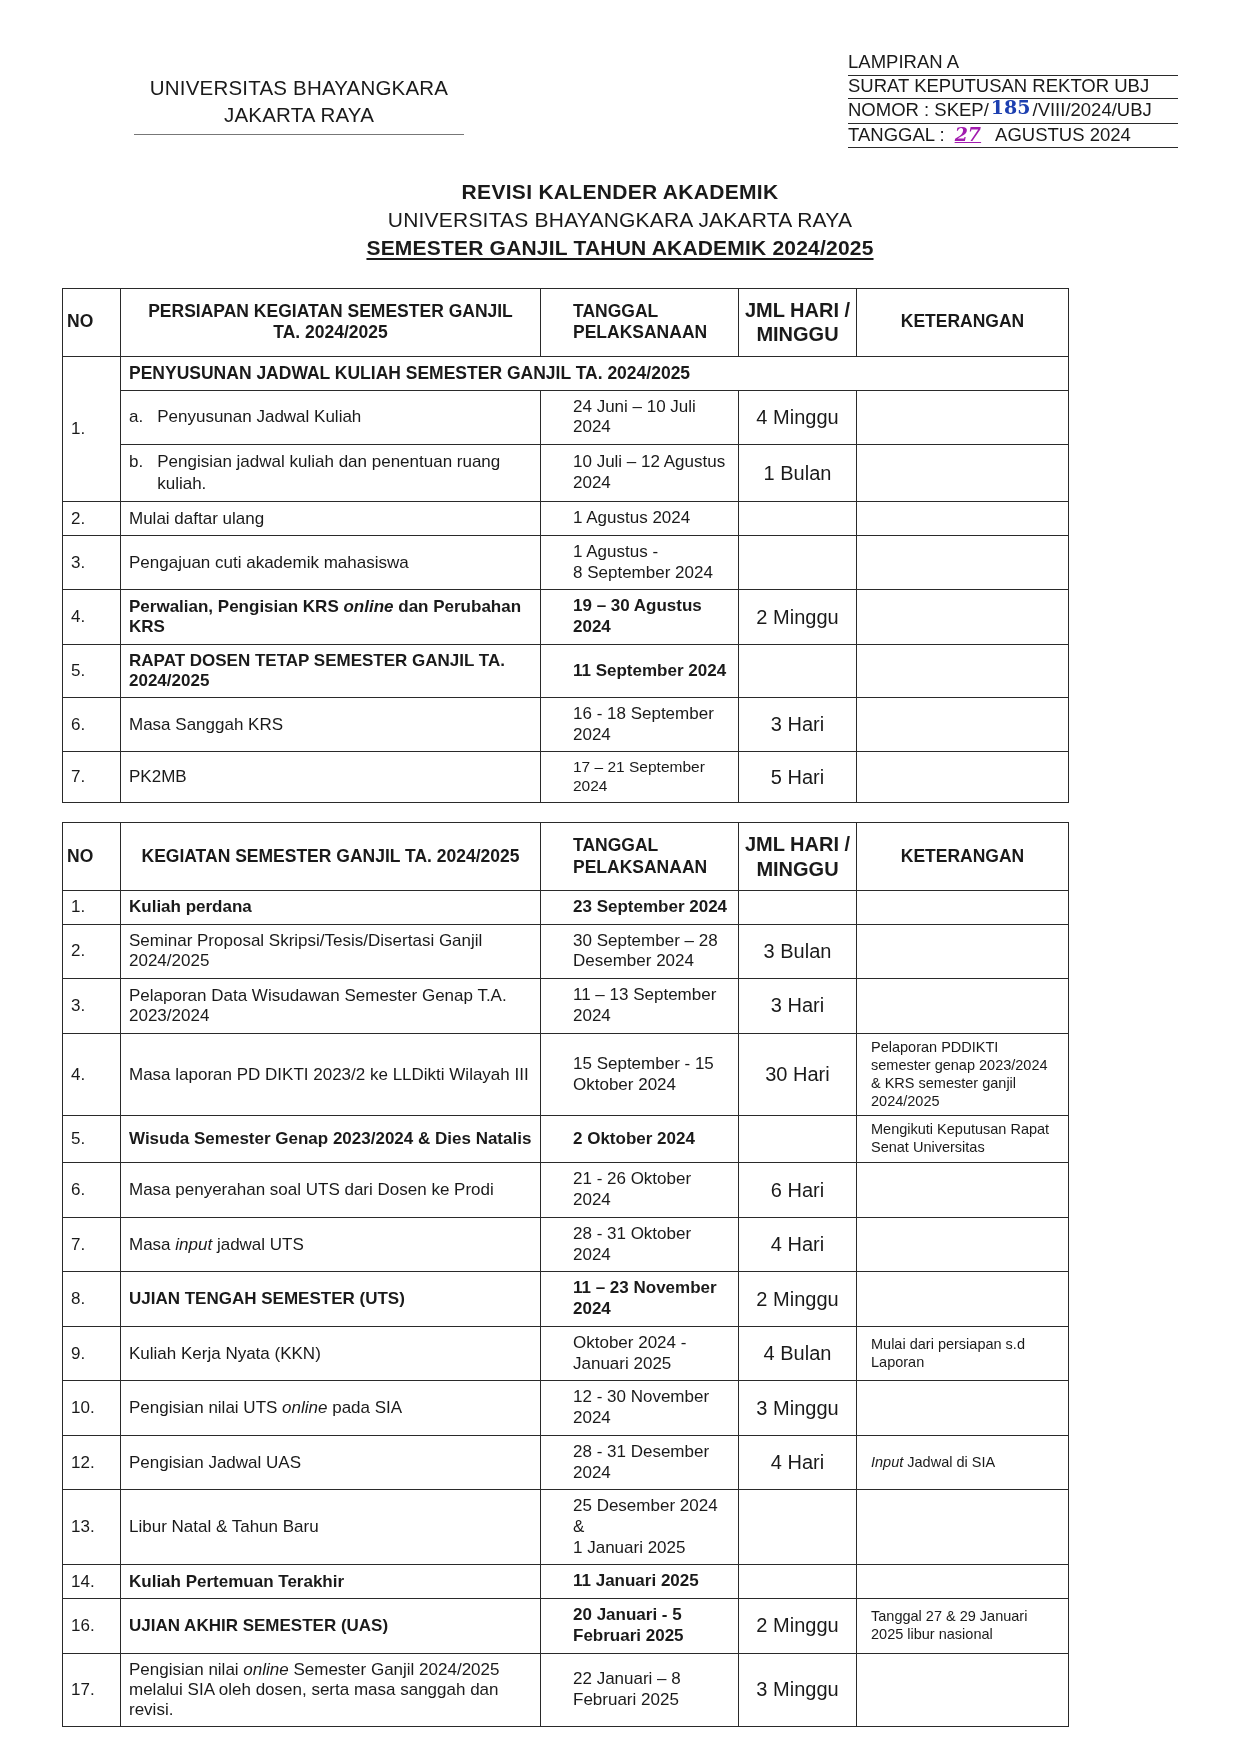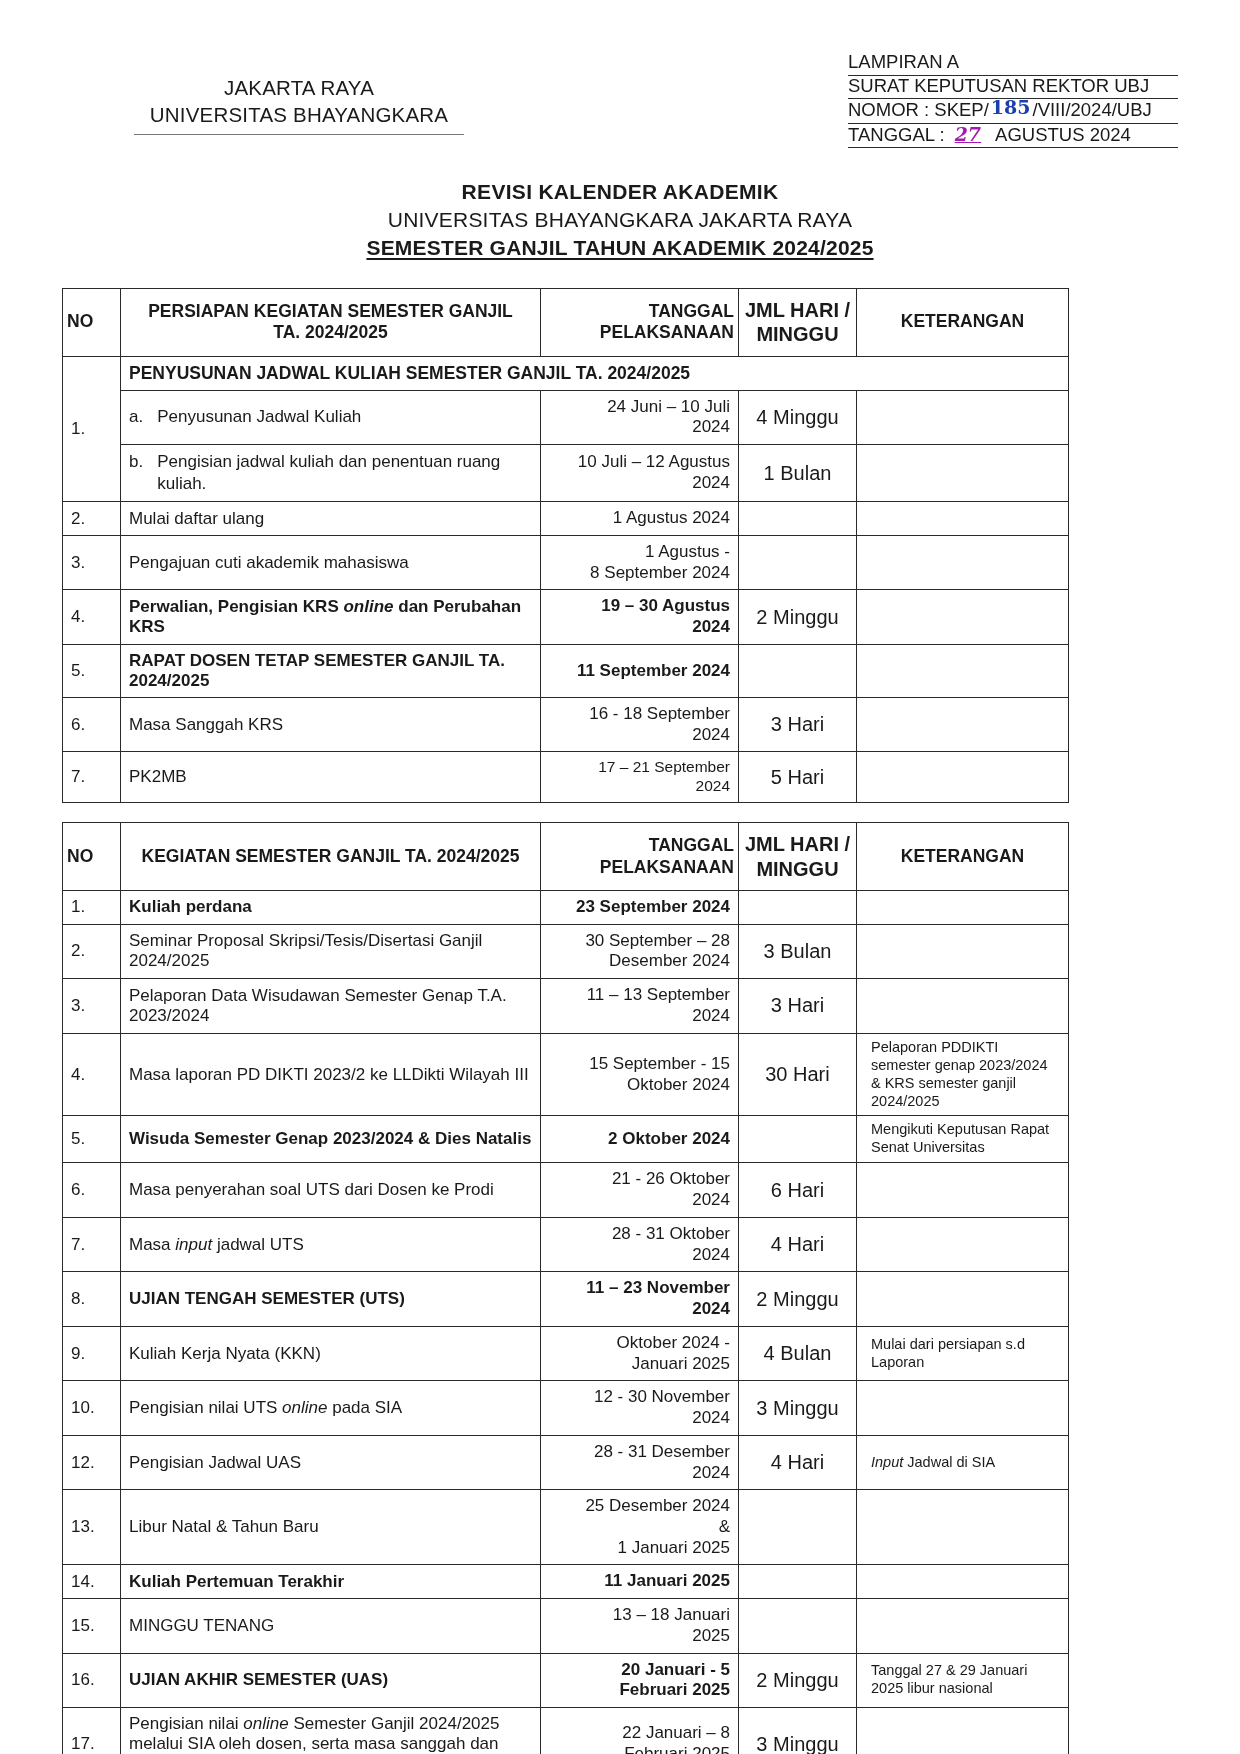--- a/index.html
+++ b/index.html
@@ -106,21 +106,21 @@
   }
   thead th {
     text-align: center;
     font-weight: bold;
     font-size: 17.5px;
     line-height: 1.22;
     padding: 9px 4px;
   }
   .c-no    { width: 58px;  text-align: left; margin-left: 27px; }
   .c-act   { width: 420px; text-align: left; }
-  .c-date  { width: 198px; text-align: right; line-height: 1.22; padding-left: 32px; }
+  .c-date  { width: 198px; text-align: left; line-height: 1.22; padding-left: 32px; }
   .c-jml   { width: 118px; text-align: center; font-size: 20px; }
   .c-ket   { width: 212px; text-align: left; font-size: 14.5px; line-height: 1.24; padding: 5px 14px; }
 
   thead th.c-act { text-align: center; }
 
   .bold { font-weight: bold; }
   .ital { font-style: italic; }
   .span-head {
     font-weight: bold;
     font-size: 17.5px;
@@ -135,22 +135,22 @@
   .sub-text { flex: 1 1 auto; }
 </style>
 </head>
 <body>
 
 <div class="page">
 
   <div class="letterhead">
 
     <div class="inst">
+      <div class="inst-line">UNIVERSITAS BHAYANGKARA</div>
       <div class="inst-line">JAKARTA RAYA</div>
-      <div class="inst-line">UNIVERSITAS BHAYANGKARA</div>
       <div class="inst-rule"></div>
     </div>
 
     <div class="skep">
       <div class="skep-row">
         <span>LAMPIRAN A</span>
       </div>
       <div class="skep-row">
         <span>SURAT KEPUTUSAN REKTOR UBJ</span>
       </div>
@@ -442,29 +442,20 @@
       <tr>
         <td class="c-no">14.</td>
         <td class="c-act bold">Kuliah Pertemuan Terakhir</td>
         <td class="c-date bold">
             <div>11 Januari 2025</div>
           </td>
         <td class="c-jml"></td>
         <td class="c-ket"></td>
       </tr>
 
-      <tr>
-        <td class="c-no">15.</td>
-        <td class="c-act">MINGGU TENANG</td>
-        <td class="c-date">
-            <div>13 – 18 Januari 2025</div>
-          </td>
-        <td class="c-jml"></td>
-        <td class="c-ket"></td>
-      </tr>
 
       <tr>
         <td class="c-no">16.</td>
         <td class="c-act bold">UJIAN AKHIR SEMESTER (UAS)</td>
         <td class="c-date bold">
           <div>20 Januari - 5</div>
           <div>Februari 2025</div>
         </td>
         <td class="c-jml">2 Minggu</td>
         <td class="c-ket">Tanggal 27 &amp; 29 Januari 2025 libur nasional</td>

